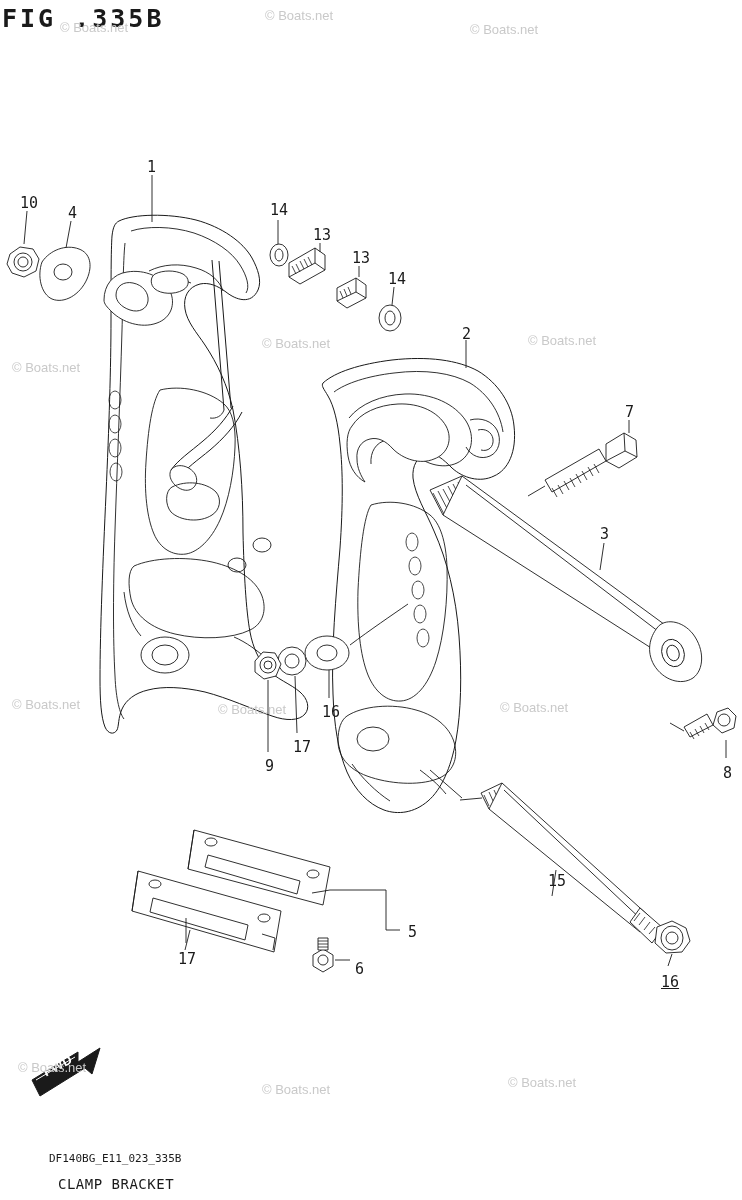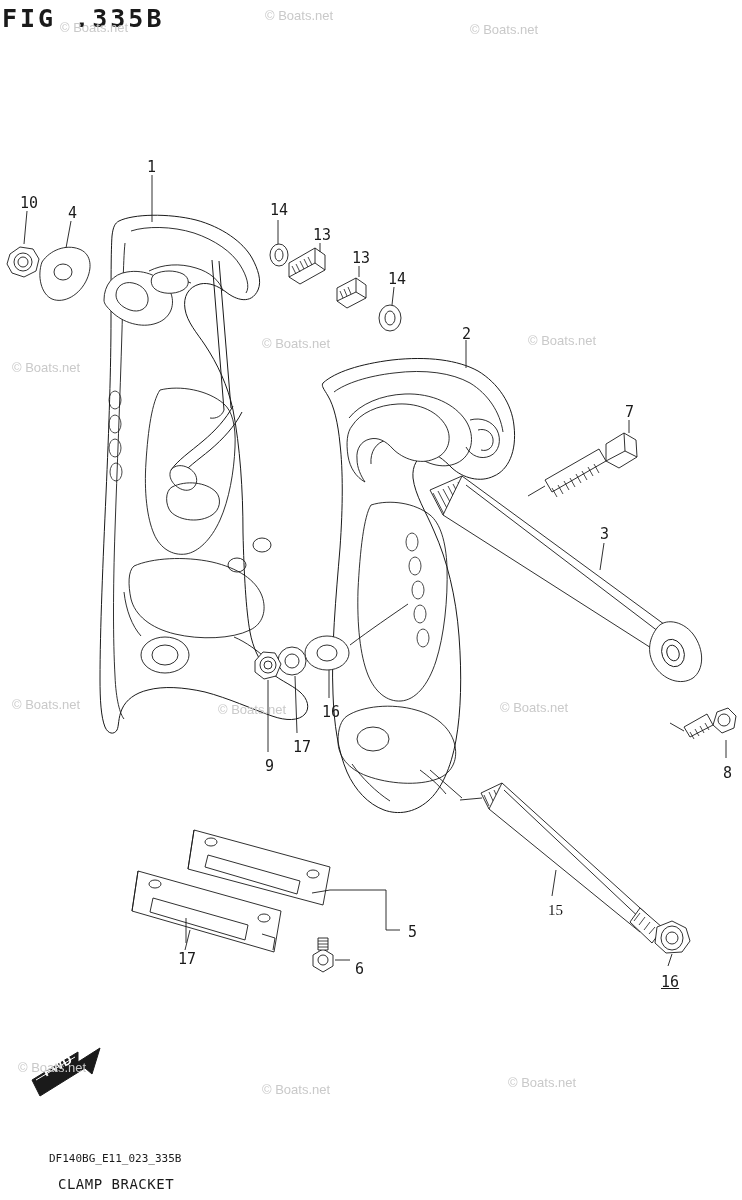--- a/index.html
+++ b/index.html
@@ -451,21 +451,21 @@
   <div class="callout" style="left:313px; top:228px;">13</div>
   <div class="callout" style="left:352px; top:251px;">13</div>
   <div class="callout" style="left:388px; top:272px;">14</div>
   <div class="callout" style="left:462px; top:327px;">2</div>
   <div class="callout" style="left:625px; top:405px;">7</div>
   <div class="callout" style="left:600px; top:527px;">3</div>
   <div class="callout" style="left:723px; top:766px;">8</div>
   <div class="callout" style="left:265px; top:759px;">9</div>
   <div class="callout" style="left:293px; top:740px;">17</div>
   <div class="callout" style="left:322px; top:705px;">16</div>
-  <div class="callout" style="left:548px; top:903px;font-family:Liberation Serif, serif;">15</div>
+  <div class="callout" style="left:548px; top:874px;">15</div>
   <div class="callout" style="left:661px; top:975px;text-decoration:underline;">16</div>
   <div class="callout" style="left:408px; top:925px;">5</div>
   <div class="callout" style="left:355px; top:962px;">6</div>
   <div class="callout" style="left:178px; top:952px;">17</div>
 
   <div class="wm" style="left:60px;  top:20px;">© Boats.net</div>
   <div class="wm" style="left:265px; top:8px;">© Boats.net</div>
   <div class="wm" style="left:470px; top:22px;">© Boats.net</div>
   <div class="wm" style="left:12px;  top:360px;">© Boats.net</div>
   <div class="wm" style="left:262px; top:336px;">© Boats.net</div>

